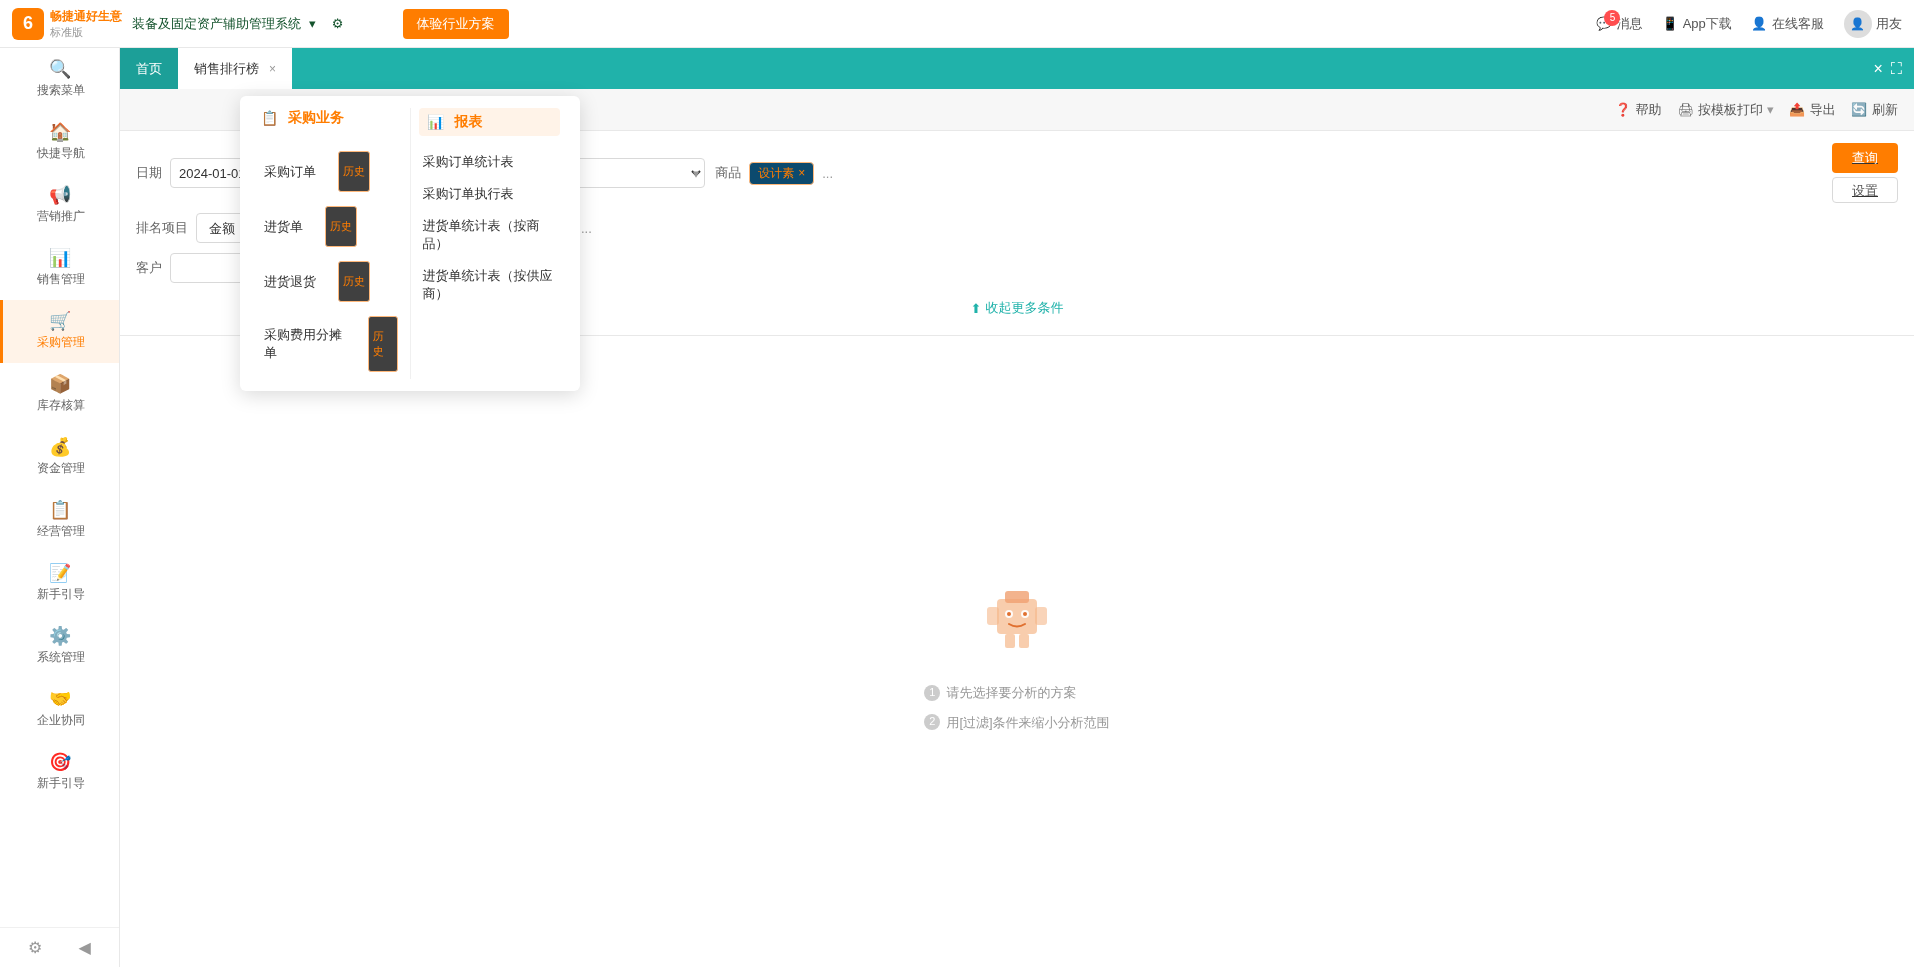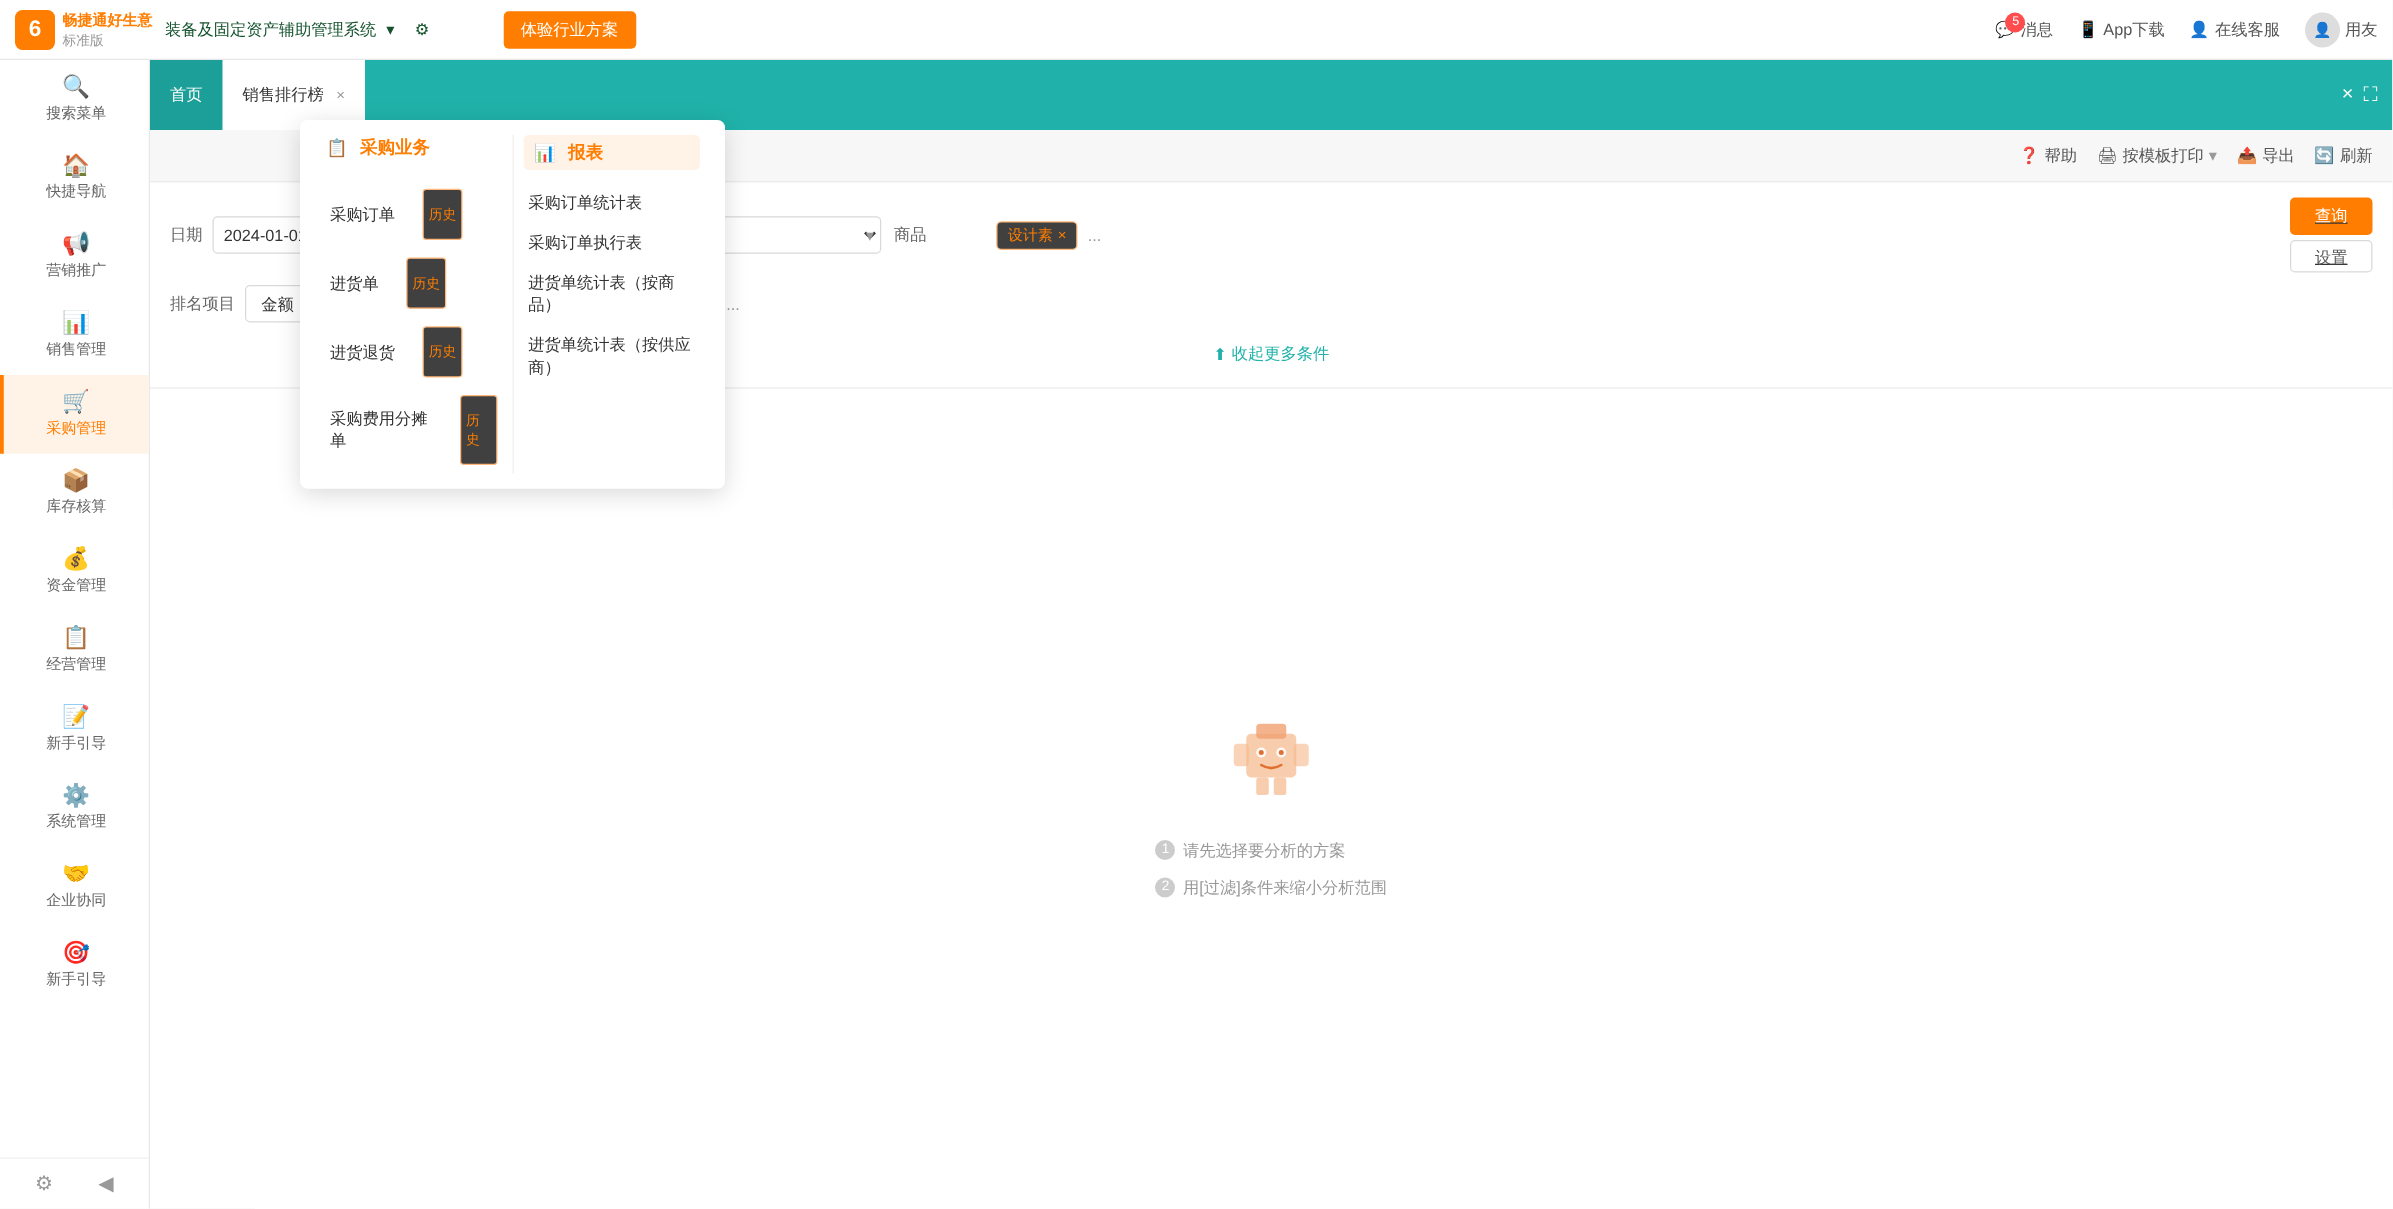--- a/index.html
+++ b/index.html
@@ -151,21 +151,21 @@
     
     .content-area {
       flex: 1;
       display: flex;
       flex-direction: column;
       overflow: hidden;
     }
 
     
     .tab-bar {
-      height: 56px;
+      height: 41px;
       background: #20b2aa;
       display: flex;
       align-items: center;
       position: relative;
     }
     .tab-item {
       height: 100%;
       display: flex;
       align-items: center;
       padding: 0 16px;
@@ -255,27 +255,26 @@
       font-size: 13px;
       color: #333;
       min-width: 160px;
       height: 30px;
       background: white;
     }
     .filter-tag {
       display: flex;
       align-items: center;
       gap: 4px;
-      background: #404040;
+      background: #0c4a6e;
       border: 1px solid #ffb87a;
       border-radius: 4px;
       padding: 2px 8px;
       font-size: 12px;
       color: #ff7d00;
-      margin-left: 48px;
     }
     .filter-tag .tag-close { cursor: pointer; color: #ff7d00; }
     .filter-dots { color: #999; cursor: pointer; }
     .date-range {
       display: flex;
       align-items: center;
       gap: 4px;
       border: 1px solid #d9d9d9;
       border-radius: 4px;
       padding: 4px 8px;
@@ -580,20 +579,28 @@
           </select>
         </div>
 
         <div class="filter-item">
           <span class="filter-label">业务员</span>
           <input class="filter-input" style="min-width: 180px;">
           <span class="filter-dots">...</span>
         </div>
       </div>
 
+      <div class="filter-row">
+
+        <div class="filter-item">
+          <span class="filter-label">客户</span>
+          <input class="filter-input" style="min-width: 240px;">
+          <span class="filter-dots">...</span>
+        </div>
+      </div>
 
       <div class="collapse-btn">
         <span>⬆</span>
         <span>收起更多条件</span>
       </div>
     </div>
 
     <div class="empty-state">
 
       <svg width="100" height="100" viewBox="0 0 100 100">

